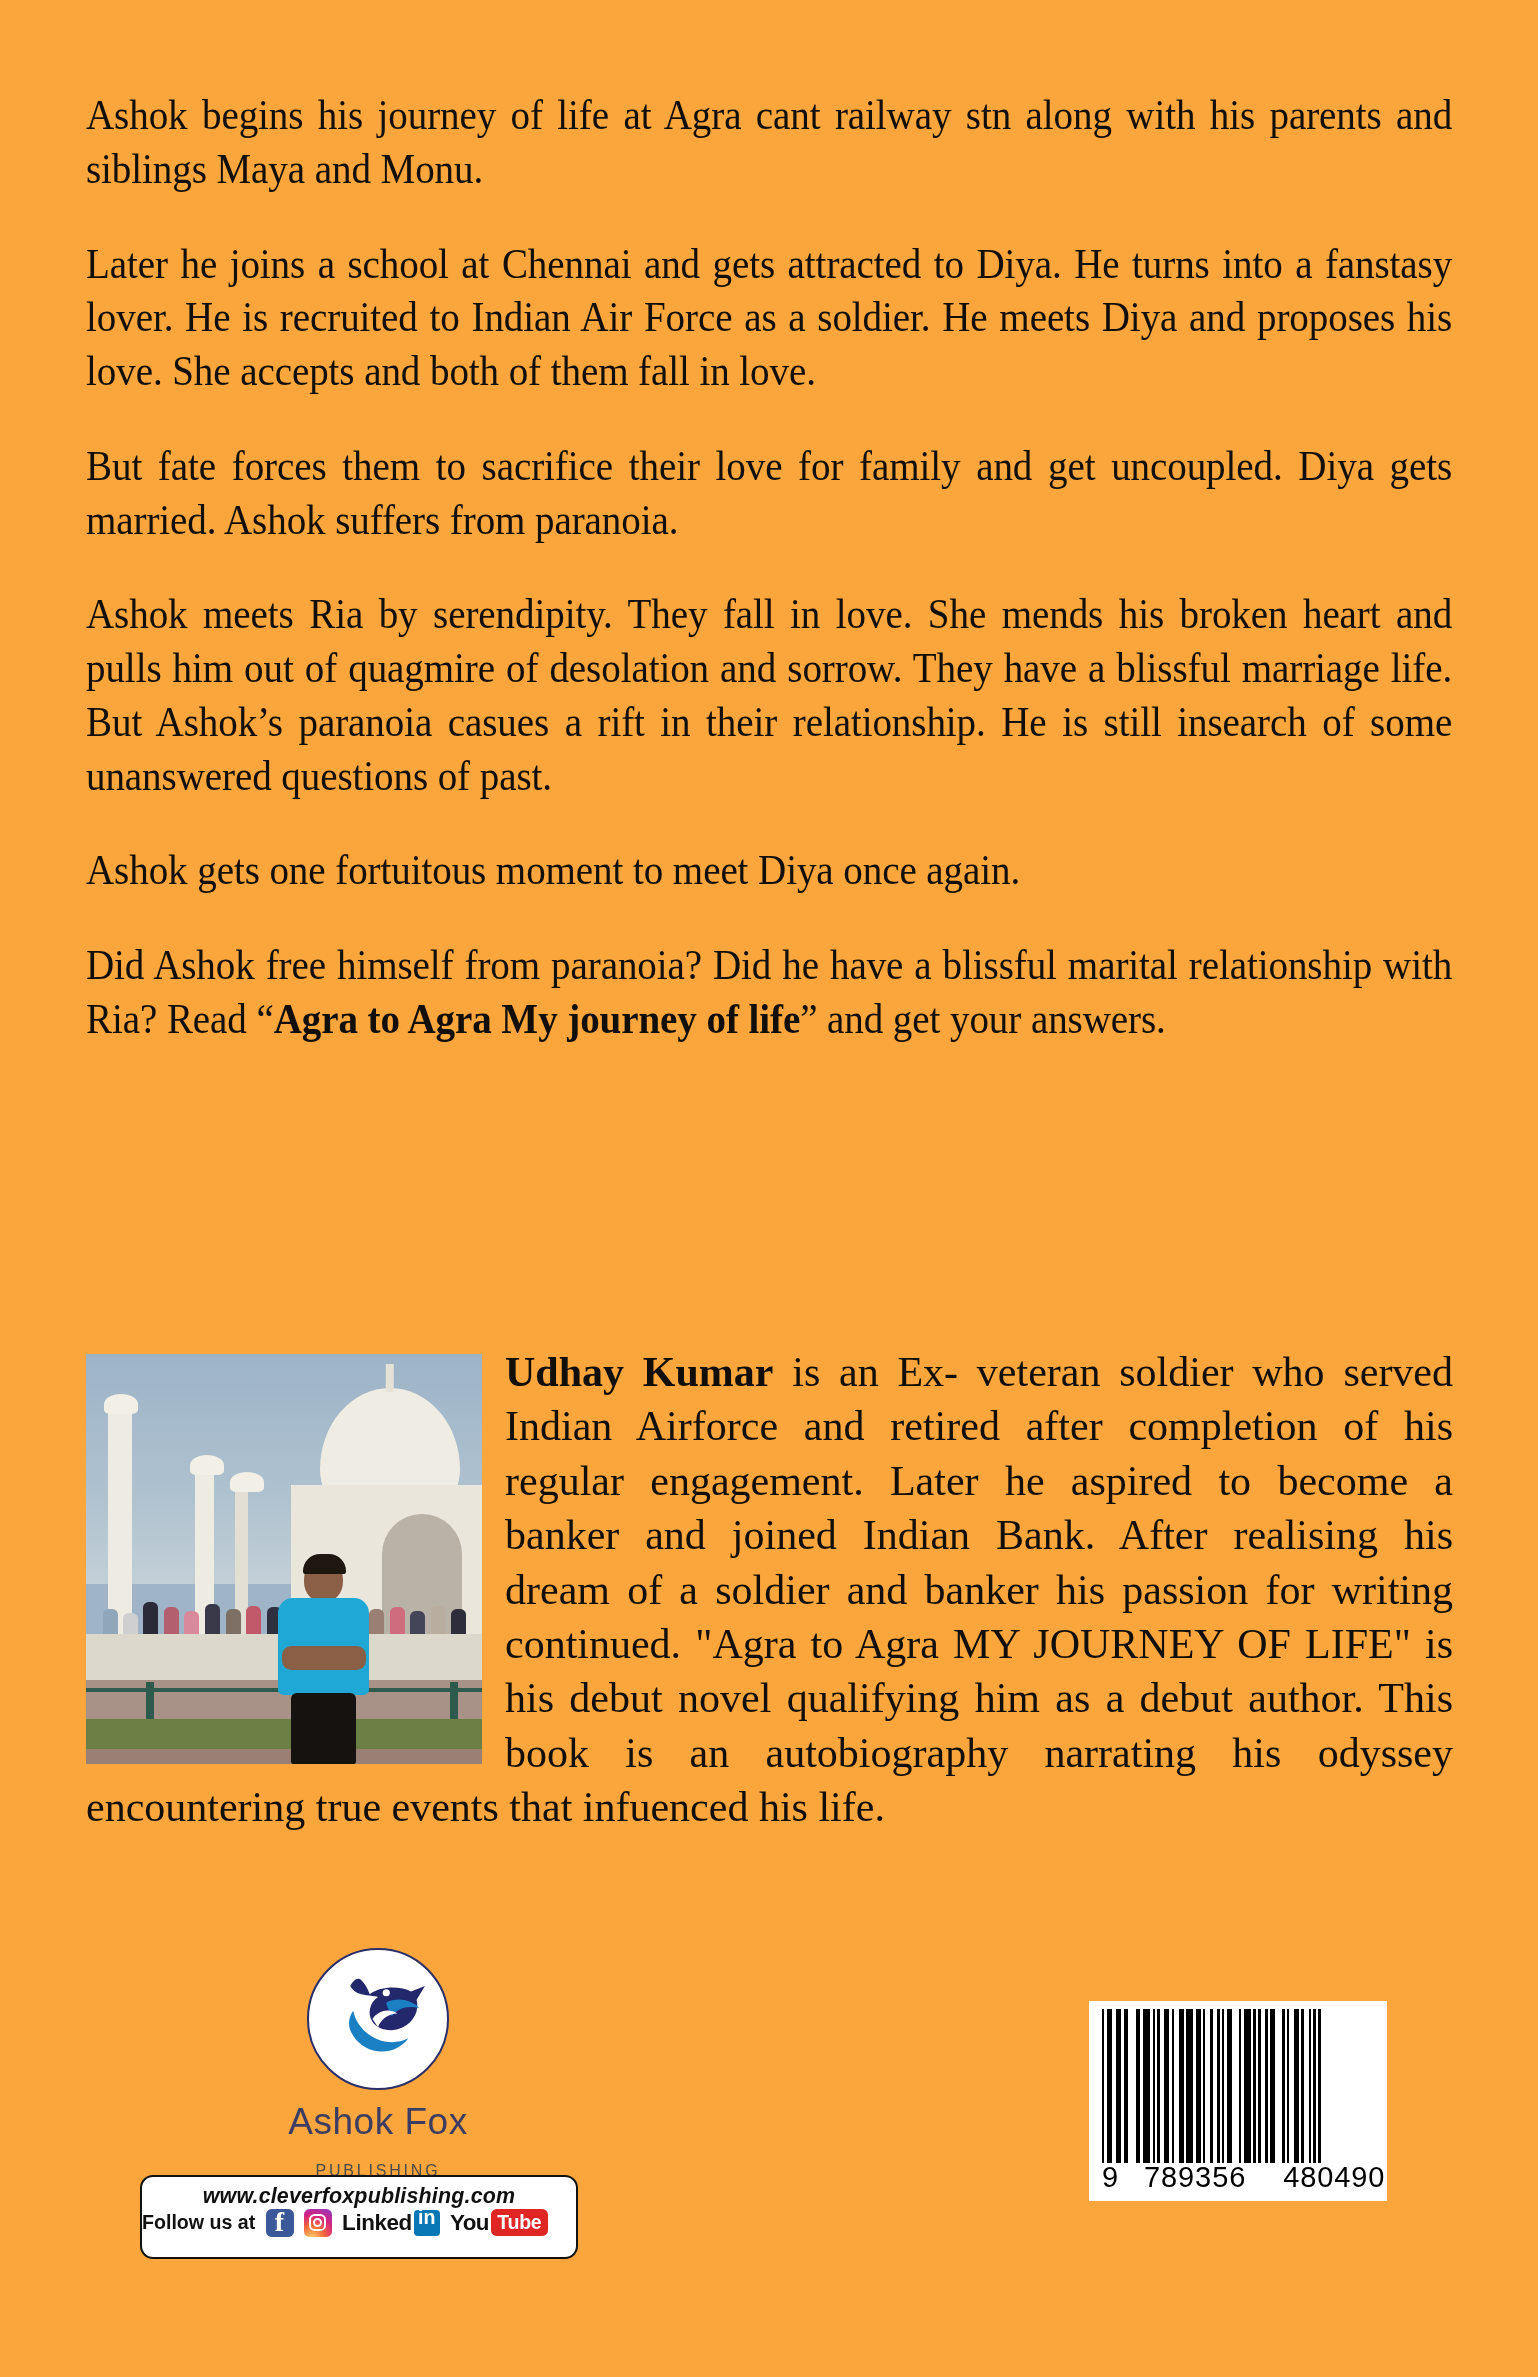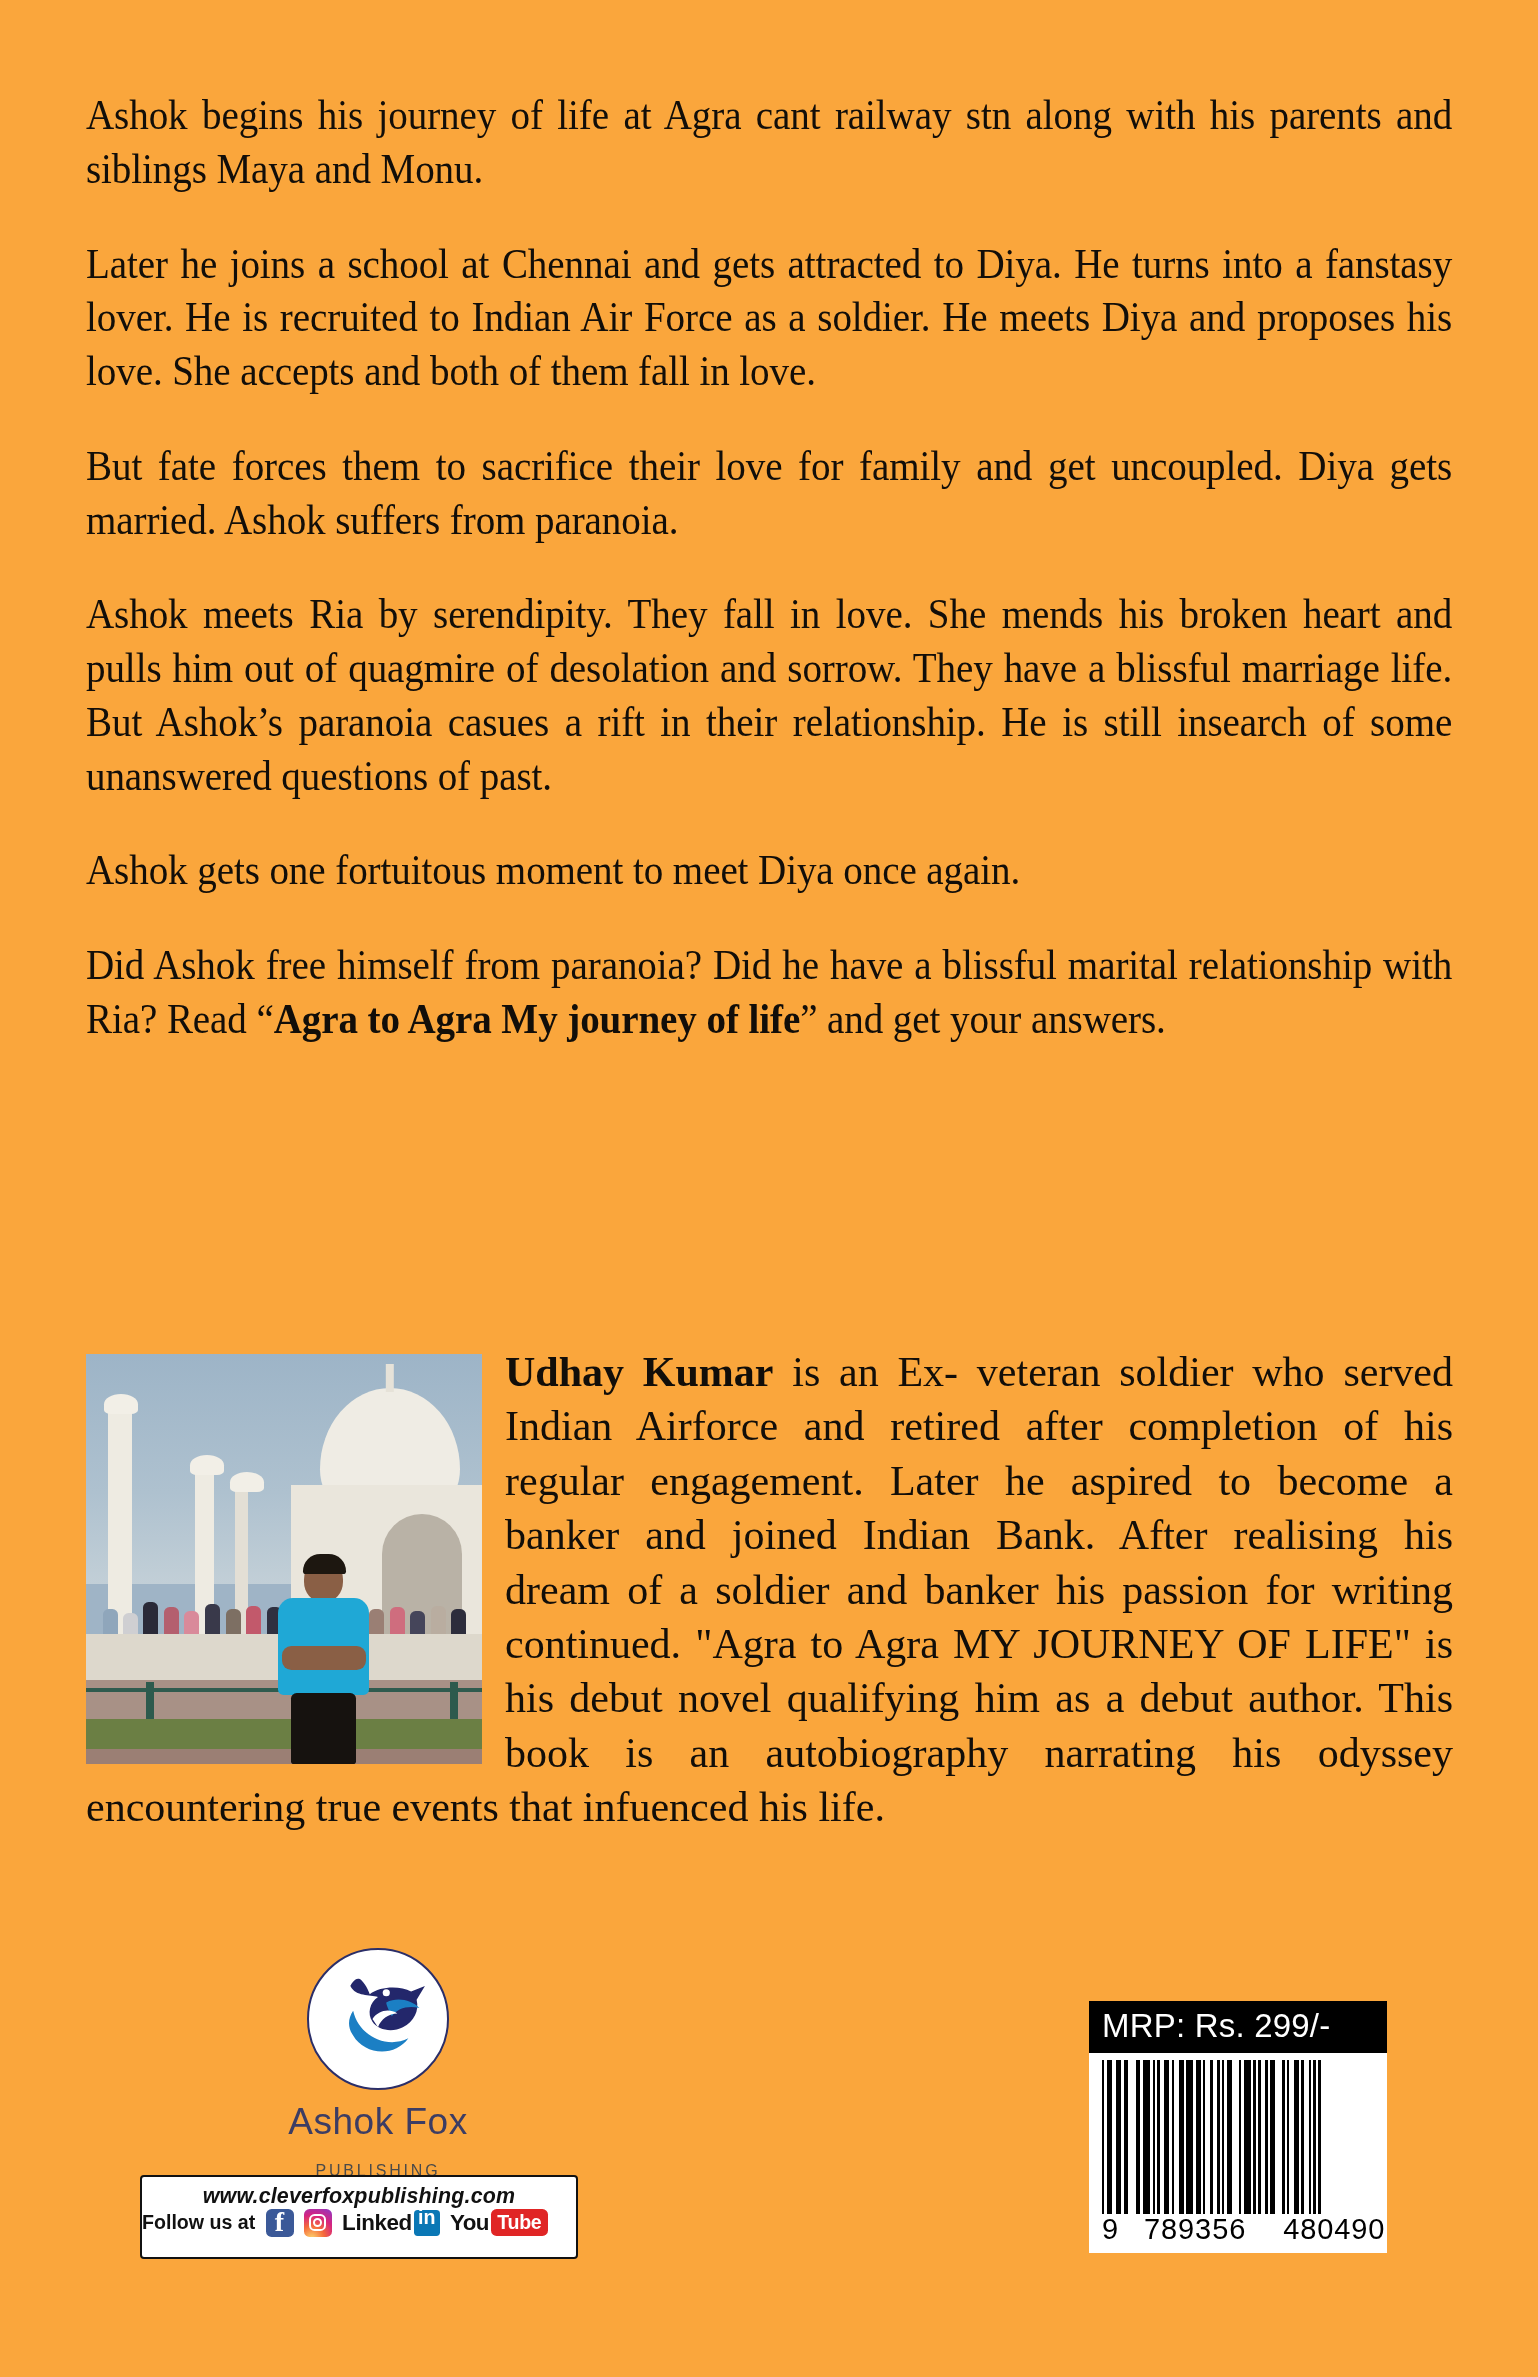--- a/index.html
+++ b/index.html
@@ -209,21 +209,21 @@
 
   
   .social-bar {
     position: absolute;
     left: 140px;
     top: 2175px;
     width: 438px;
     height: 84px;
     background: #ffffff;
     border: 2.8px solid #111111;
-    border-radius: 4px;
+    border-radius: 13px;
     box-sizing: border-box;
     padding: 6.5px 0 0 0;
   }
   .social-url {
     text-align: center;
     font-family: "Liberation Sans", sans-serif;
     font-style: italic;
     font-weight: bold;
     font-size: 21.4px;
     color: #111;
@@ -421,21 +421,20 @@
         <span class="ic-li"></span>
       </span>
       <span class="yt-wrap">
         <span class="yt-you">You</span>
         <span class="yt-tube">Tube</span>
       </span>
     </div>
   </div>
 
   <div class="barcode-box">
-    <div class="mrp">MRP: Rs. 299/-</div>
     <div class="bars">
         <span style="width: 2.4px; height: 154px; background: rgb(0, 0, 0);"></span>
         <span style="width: 2.4px; height: 154px; background: transparent;"></span>
         <span style="width: 2.4px; height: 154px; background: rgb(0, 0, 0);"></span>
         <span style="width: 2.4px; height: 154px; background: rgb(0, 0, 0);"></span>
         <span style="width: 4.8px; height: 154px; background: transparent;"></span>
         <span style="width: 4.8px; height: 154px; background: rgb(0, 0, 0);"></span>
         <span style="width: 2.4px; height: 154px; background: transparent;"></span>
         <span style="width: 4.8px; height: 154px; background: rgb(0, 0, 0);"></span>
         <span style="width: 7.3px; height: 154px; background: transparent;"></span>

